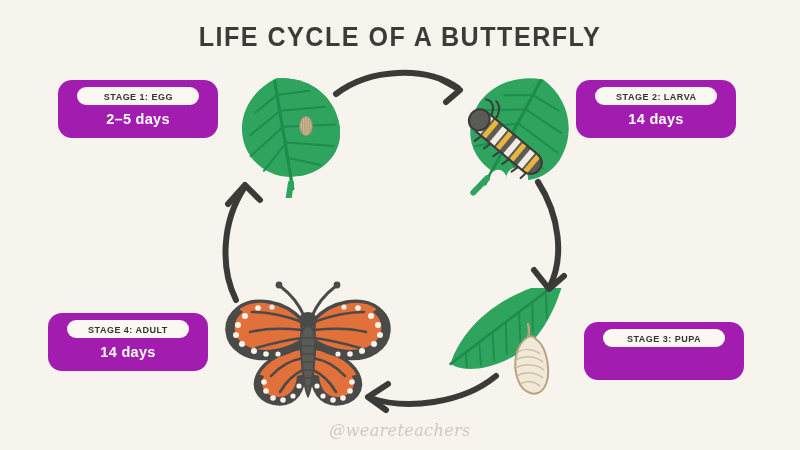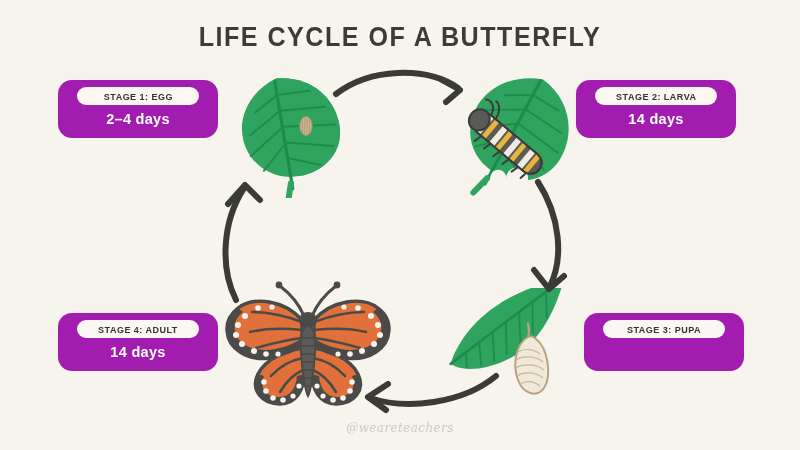--- a/index.html
+++ b/index.html
@@ -64,22 +64,22 @@
   .stage-duration {
     margin-top: 6px;
     text-align: center;
     font-size: 14.5px;
     font-weight: bold;
     color: #ffffff;
     letter-spacing: 0.3px;
   }
   #card-egg   { left: 58px;  top: 80px;  }
   #card-larva { left: 576px; top: 80px;  }
-  #card-pupa  { left: 584px; top: 313px; }
-  #card-adult { left: 58px;  top: 313px; }
+  #card-pupa  { left: 584px; top: 322px; }
+  #card-adult { left: 48px;  top: 313px; }
 
   
   .art {
     position: absolute;
   }
   #art-egg-leaf    { left: 222px; top: 68px;  }
   #art-larva-leaf  { left: 448px; top: 70px;  }
   #art-pupa-leaf   { left: 430px; top: 288px; }
   #art-butterfly   { left: 218px; top: 276px; }
   .arrow { position: absolute; }
@@ -90,37 +90,37 @@
 
   
   #watermark {
     position: absolute;
     left: 0;
     top: 421px;
     width: 800px;
     text-align: center;
     font-family: "DejaVu Serif", serif;
     font-style: italic;
-    font-size: 12px;
+    font-size: 16px;
     color: #cfc9bf;
     letter-spacing: 0.4px;
   }
 </style>
 </head>
 <body>
 
 <div id="infographic">
 
   <div id="title">LIFE CYCLE OF A BUTTERFLY</div>
 
   <div class="stage-card" id="card-egg">
     <div class="stage-pill">
       <span class="stage-pill-text">STAGE 1: EGG</span>
     </div>
-    <div class="stage-duration">2–4 days</div>
+    <div class="stage-duration">2–5 days</div>
   </div>
 
   <div class="stage-card" id="card-larva">
     <div class="stage-pill">
       <span class="stage-pill-text">STAGE 2: LARVA</span>
     </div>
     <div class="stage-duration">14 days</div>
   </div>
 
   <div class="stage-card" id="card-pupa">

